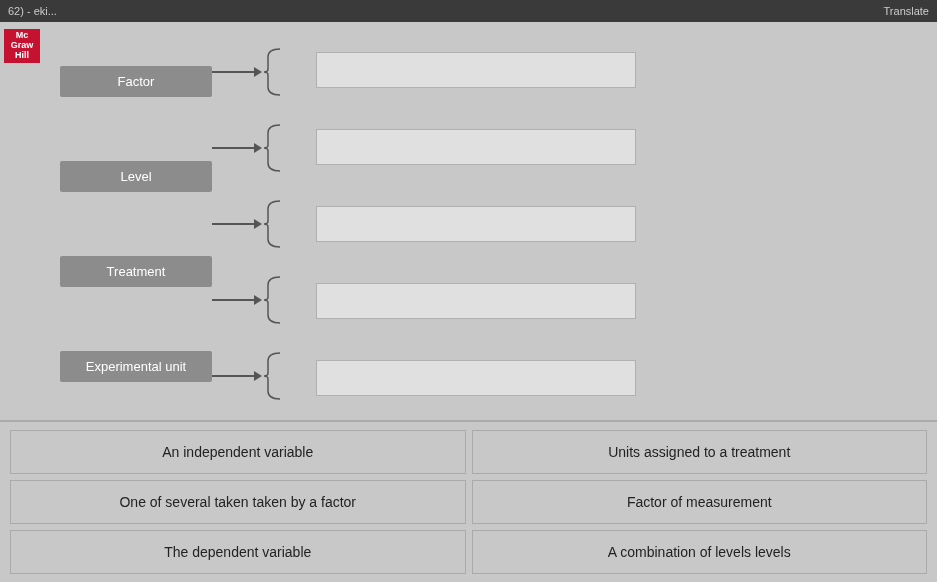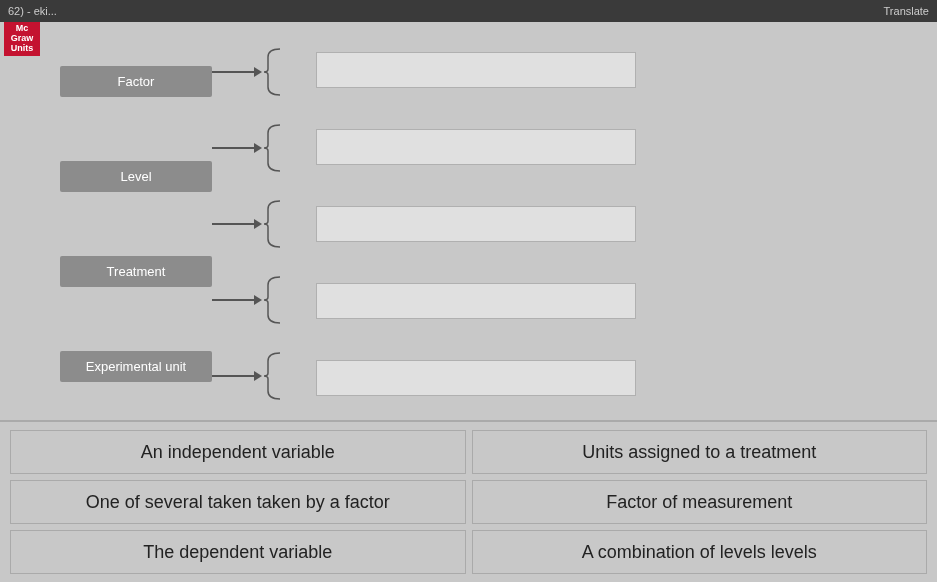--- a/index.html
+++ b/index.html
@@ -32,21 +32,21 @@
       display: flex;
       flex-direction: column;
       height: calc(582px - 22px);
       background: #c8c8c8;
       position: relative;
     }
 
     
     .logo-area {
       position: absolute;
-      top: 0;
+      top: 7px;
       left: 4px;
       background: #c41230;
       color: white;
       font-size: 9px;
       font-weight: bold;
       line-height: 1.1;
       padding: 2px 4px;
       width: 36px;
       text-align: center;
     }
@@ -81,21 +81,21 @@
       grid-template-rows: repeat(3, 1fr);
       gap: 6px;
     }
 
     .answer-cell {
       background: #c8c8c8;
       border: 1px solid #aaa;
       display: flex;
       align-items: center;
       justify-content: center;
-      font-size: 18px;
+      font-size: 14px;
       color: #222;
       padding: 10px 12px;
       min-height: 44px;
       cursor: pointer;
     }
 
     
     .match-area {
       display: flex;
       align-items: stretch;
@@ -145,21 +145,21 @@
 <div class="browser-bar">
   <span class="browser-bar-text">62) - eki...</span>
   <span class="browser-bar-text">Translate</span>
 </div>
 
 <div class="main-content">
 
   <div class="logo-area">
     <div>Mc</div>
     <div>Graw</div>
-    <div>Units</div>
+    <div>Hill</div>
   </div>
 
   <div class="upper-section">
     <div class="match-area">
 
       <div class="terms-column">
         <div class="term-item">
           <div class="term-box">Factor</div>
         </div>
         <div class="term-item">

